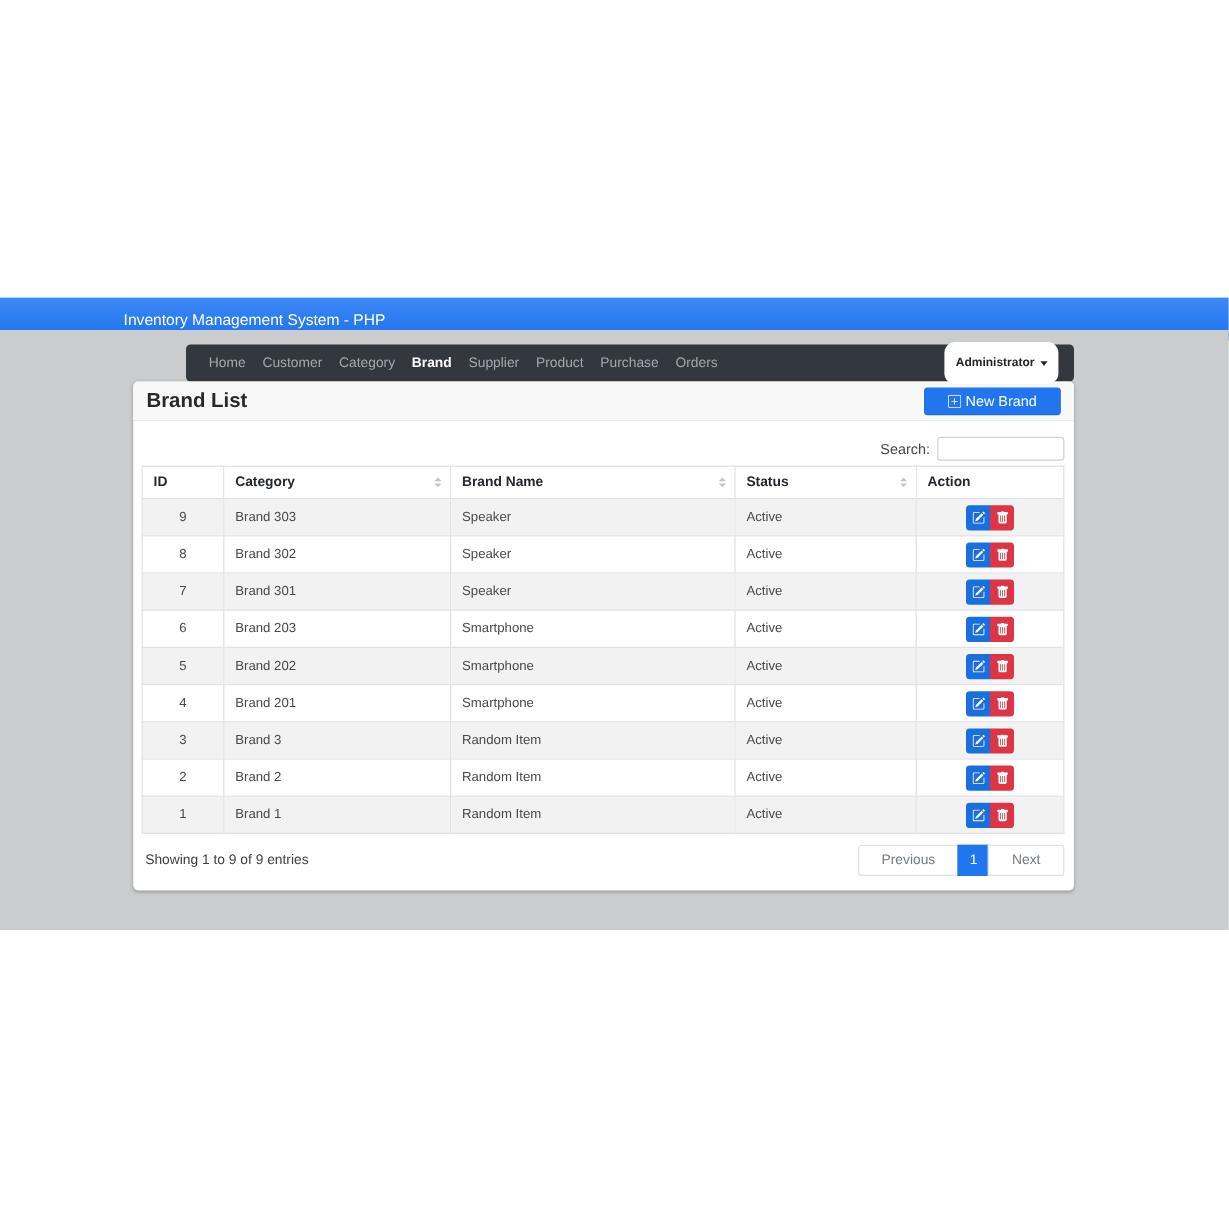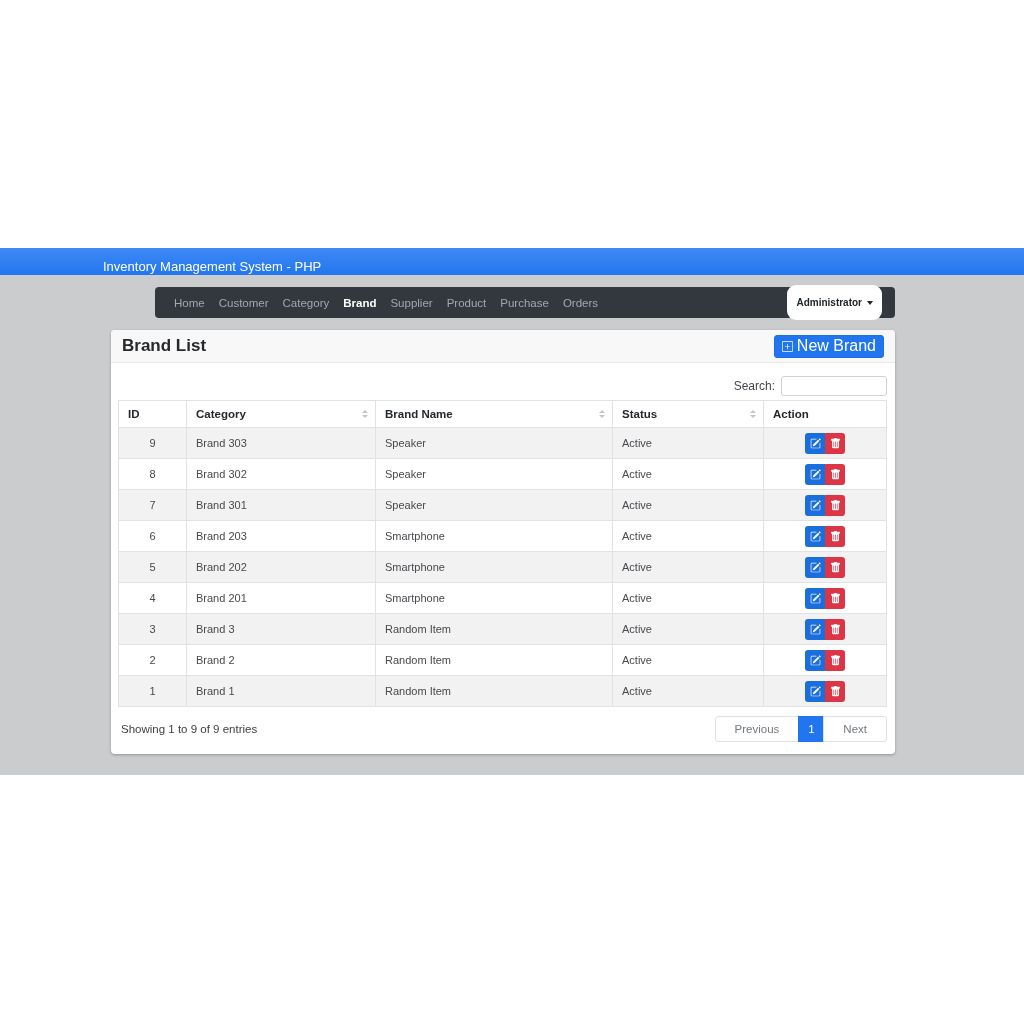--- a/index.html
+++ b/index.html
@@ -49,34 +49,34 @@
     font-family: inherit;
   }
   .caret-down {
     width: 0; height: 0;
     border-left: 3.5px solid transparent; border-right: 3.5px solid transparent;
     border-top: 4px solid #22262a;
   }
 
   
   .card {
-    margin-top: 12px; background: #ffffff; border-radius: 4px;
+    background: #ffffff; border-radius: 4px;
     box-shadow: 0 1px 3px rgba(0,0,0,.28);
     overflow: hidden;
   }
   .card-header {
     height: 33px; background: #f8f8f8; border-bottom: 1px solid #e9e9e9;
     display: flex; align-items: center; justify-content: space-between;
     padding: 0 11px 0 11px;
   }
   .card-title { font-size: 17px; font-weight: bold; color: #26292c; }
   .btn-primary {
     background: var(--primary, #2176f0); color: #ffffff;
     border: 1px solid #1c6fe4; border-radius: 3px;
-    font-size: 16px; height: 23px; padding: 0 7px;
+    font-size: 12px; height: 23px; padding: 0 19px;
     display: flex; align-items: center; gap: 4px; cursor: pointer;
     font-family: inherit;
   }
   .btn-primary svg { width: 11px; height: 11px; }
 
   .card-body { padding: 13px 8px 12px 7px; }
 
   
   .search-row {
     display: flex; justify-content: flex-end; align-items: center;

